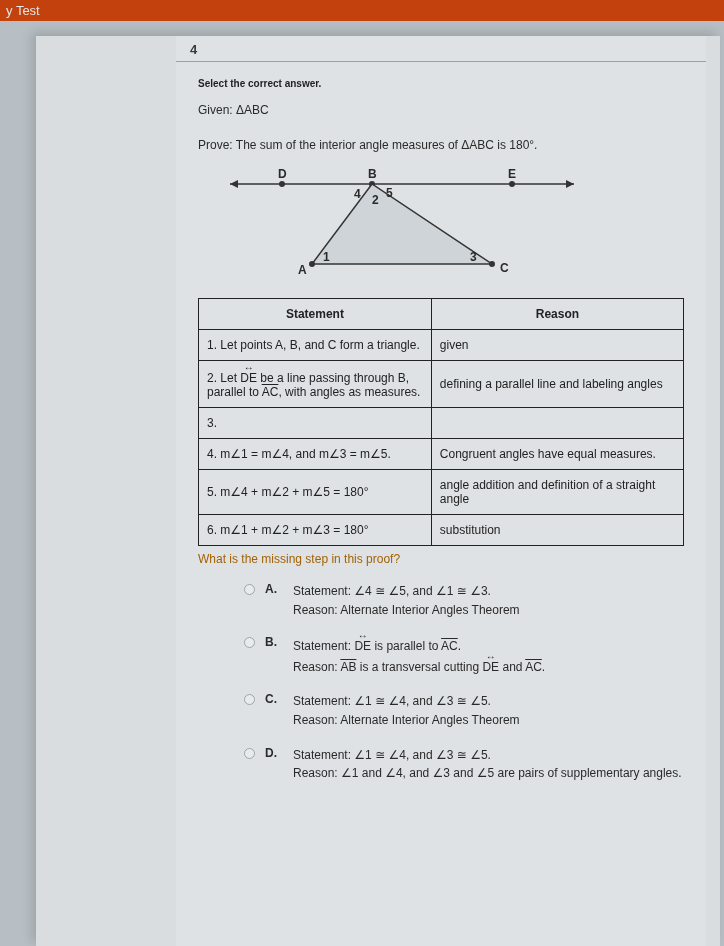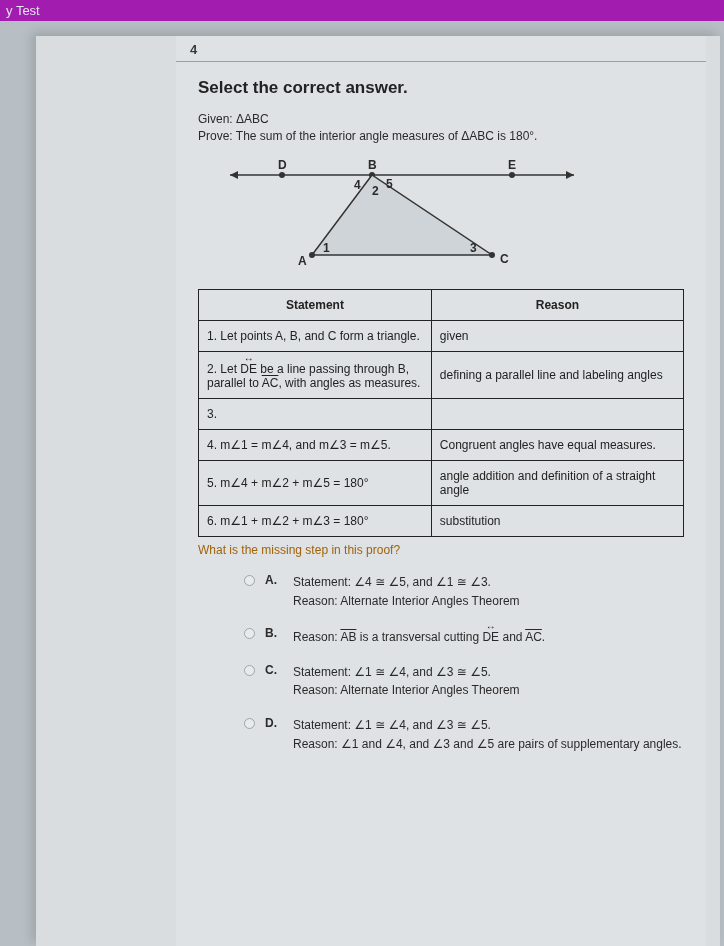--- a/index.html
+++ b/index.html
@@ -8,21 +8,21 @@
     background: #b8bfc4;
     width: 724px;
     height: 946px;
     overflow: hidden;
     position: relative;
   }
   .titlebar {
     color: #e0e6ea;
     font-size: 13px;
     padding: 3px 0 3px 6px;
-    background: #a21caf;
+    background: #c2410c;
   }
   .page-wrap {
     position: absolute;
     left: 36px;
     top: 36px;
     right: 4px;
     bottom: 0;
     background: #d9dde0;
     box-shadow: -4px -4px 10px rgba(0,0,0,0.15);
   }
@@ -39,23 +39,23 @@
     border-bottom: 1px solid #9aa0a4;
     padding: 6px 0 4px 14px;
     font-size: 13px;
     color: #3a3a3a;
     font-weight: bold;
   }
   .content {
     padding: 16px 22px 10px 22px;
     color: #2b2b2b;
   }
-  .instr { font-size: 17px; font-weight: bold; margin-bottom: 14px; color:#222;}
+  .instr { font-size: 10px; font-weight: bold; margin-bottom: 14px; color:#222;}
   .given, .prove { font-size: 12px; color:#2a2a2a; }
-  .given { margin-bottom: 3px; }
+  .given { margin-bottom: 21px; }
   .prove { margin-bottom: 12px; }
   .figure { width: 360px; height: 120px; margin: 4px 0 14px 24px; position: relative; }
   svg text { font-family: Arial, sans-serif; font-size: 12px; fill: #2a2a2a; font-weight: bold;}
   svg .lbl { font-weight: bold; }
   table.proof {
     border-collapse: collapse;
     width: 100%;
     font-size: 12px;
     color: #222;
   }
@@ -172,20 +172,23 @@
             <div>Statement: ∠4 ≅ ∠5, and ∠1 ≅ ∠3.</div>
             <div>Reason: Alternate Interior Angles Theorem</div>
           </div>
         </div>
 
         <div class="opt">
           <div class="radio"></div>
           <div class="optletter">B.</div>
           <div class="opttext">
             <div>
+              <span>Statement: </span><span class="dlarrow">DE</span><span> is parallel to </span><span class="overline">AC</span><span>.</span>
+            </div>
+            <div>
               <span>Reason: </span><span class="overline">AB</span><span> is a transversal cutting </span><span class="dlarrow">DE</span><span> and </span><span class="overline">AC</span><span>.</span>
             </div>
           </div>
         </div>
 
         <div class="opt">
           <div class="radio"></div>
           <div class="optletter">C.</div>
           <div class="opttext">
             <div>Statement: ∠1 ≅ ∠4, and ∠3 ≅ ∠5.</div>

